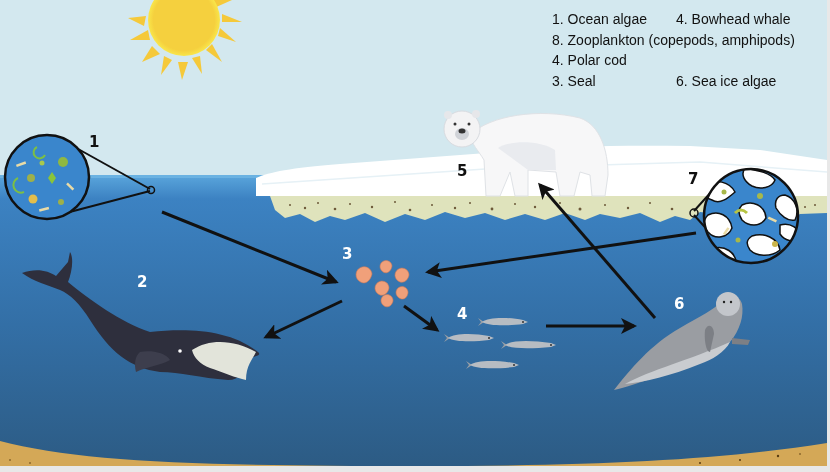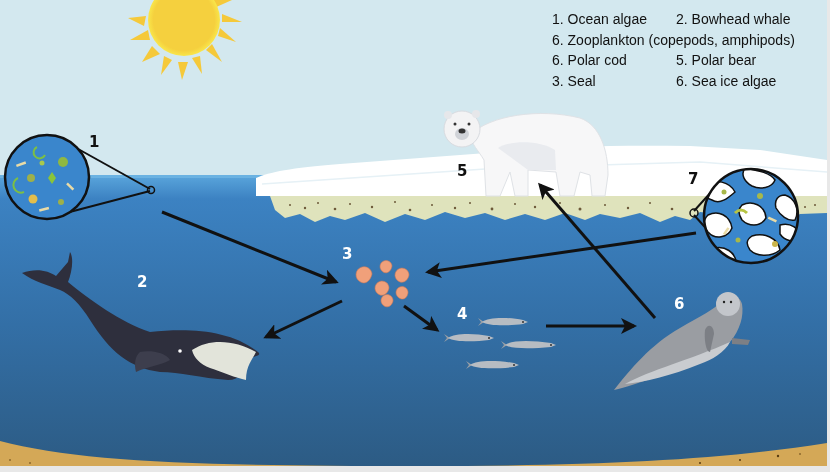--- a/index.html
+++ b/index.html
@@ -221,28 +221,27 @@
       <line x1="342" y1="301" x2="266" y2="337" marker-end="url(#ahb)"></line>
       <line x1="404" y1="306" x2="437" y2="330" marker-end="url(#ahb)"></line>
       <line x1="546" y1="326" x2="634" y2="326" marker-end="url(#ahb)"></line>
       <line x1="655" y1="318" x2="540" y2="185" marker-end="url(#ahb)"></line>
     </g>
   </svg>
 
   <div class="legend">
     <div class="row">
       <span class="c1">1. Ocean algae</span>
-      <span>2. Bowhead whale</span>
-    </div>
-    <div class="row">
-      <span>6. Zooplankton (copepods, amphipods)</span>
-    </div>
-    <div class="row">
-      <span class="c1">6. Polar cod</span>
-      <span>5. Polar bear</span>
+      <span>4. Bowhead whale</span>
+    </div>
+    <div class="row">
+      <span>8. Zooplankton (copepods, amphipods)</span>
+    </div>
+    <div class="row">
+      <span class="c1">4. Polar cod</span>
     </div>
     <div class="row">
       <span class="c1">3. Seal</span>
       <span>6. Sea ice algae</span>
     </div>
   </div>
 
   <span class="num dark" style="left:89px; top:133px;">1</span>
   <span class="num light" style="left:137px; top:273px;">2</span>
   <span class="num light" style="left:342px; top:245px;">3</span>

